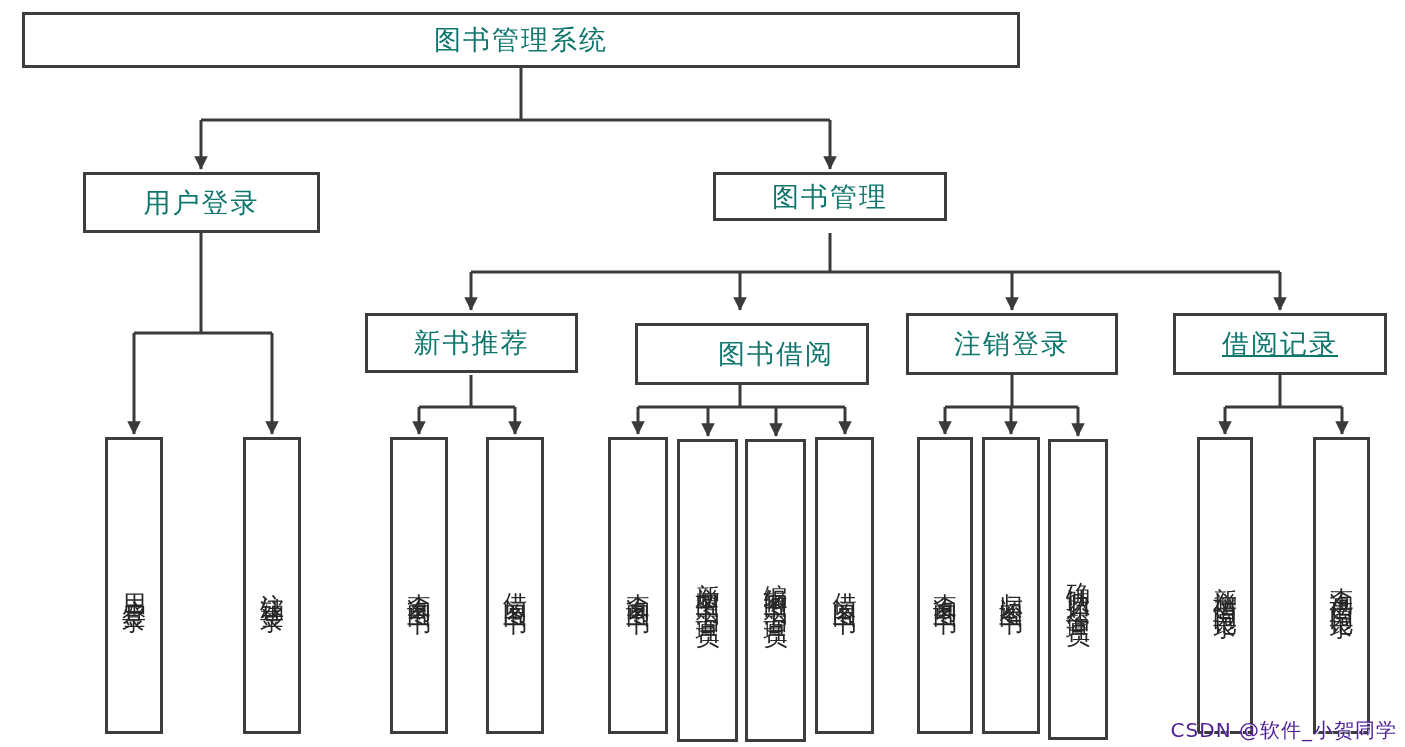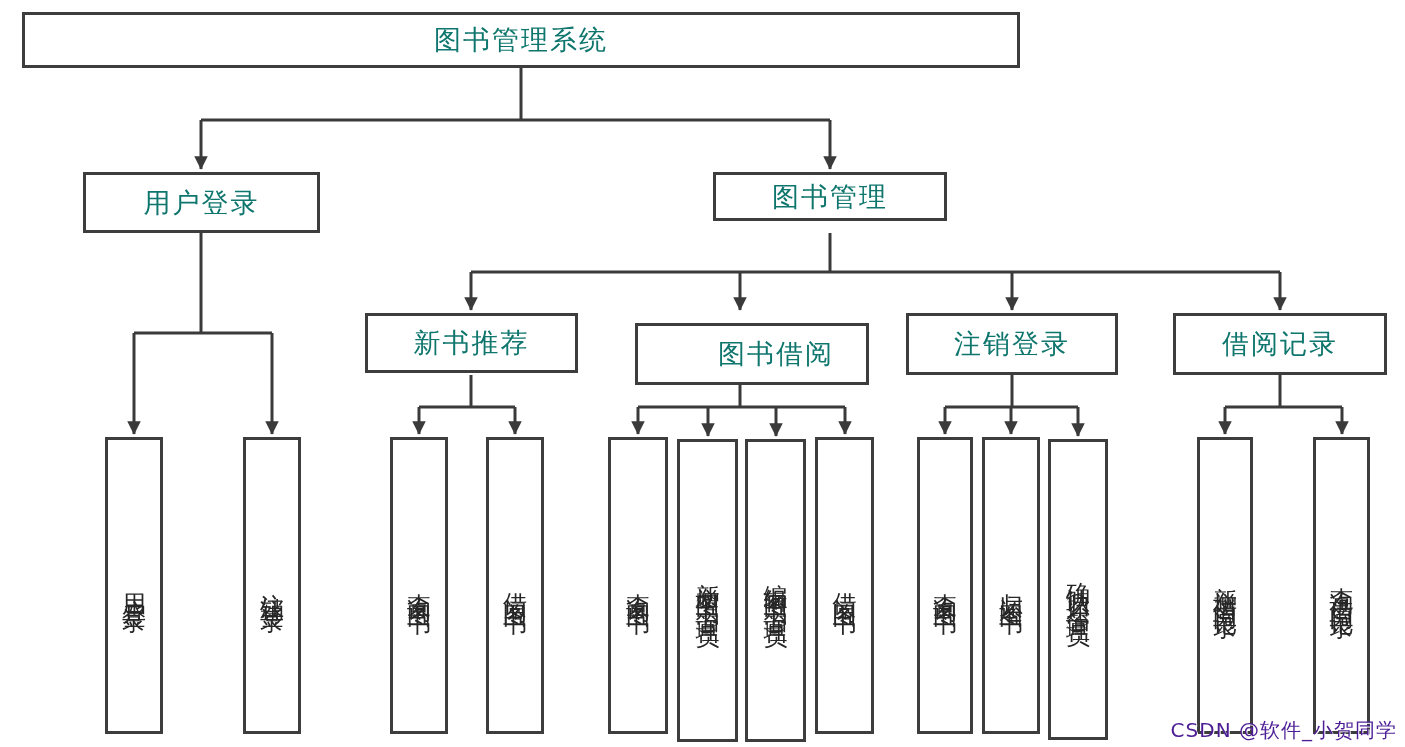--- a/index.html
+++ b/index.html
@@ -104,21 +104,21 @@
   </svg>
 
   <div class="node" style="left:22px;top:12px;width:998px;height:56px;">图书管理系统</div>
 
   <div class="node" style="left:83px;top:172px;width:237px;height:61px;">用户登录</div>
   <div class="node" style="left:713px;top:172px;width:234px;height:49px;">图书管理</div>
 
   <div class="node" style="left:365px;top:313px;width:213px;height:60px;">新书推荐</div>
   <div class="node" style="left:635px;top:323px;width:234px;height:62px;padding-left:48px;">图书借阅</div>
   <div class="node" style="left:906px;top:313px;width:212px;height:62px;">注销登录</div>
-  <div class="node" style="left:1173px;top:313px;width:214px;height:62px;">借阅记录</div>
+  <div class="node" style="left:1173px;top:313px;width:214px;height:62px;text-decoration:underline;">借阅记录</div>
 
   <div class="leaf" style="left:105px;top:437px;width:58px;height:297px;">
     <span class="vtext">用户登录</span>
   </div>
   <div class="leaf" style="left:243px;top:437px;width:58px;height:297px;">
     <span class="vtext">注销登录</span>
   </div>
 
   <div class="leaf" style="left:390px;top:437px;width:58px;height:297px;">
     <span class="vtext">查询图书</span>

